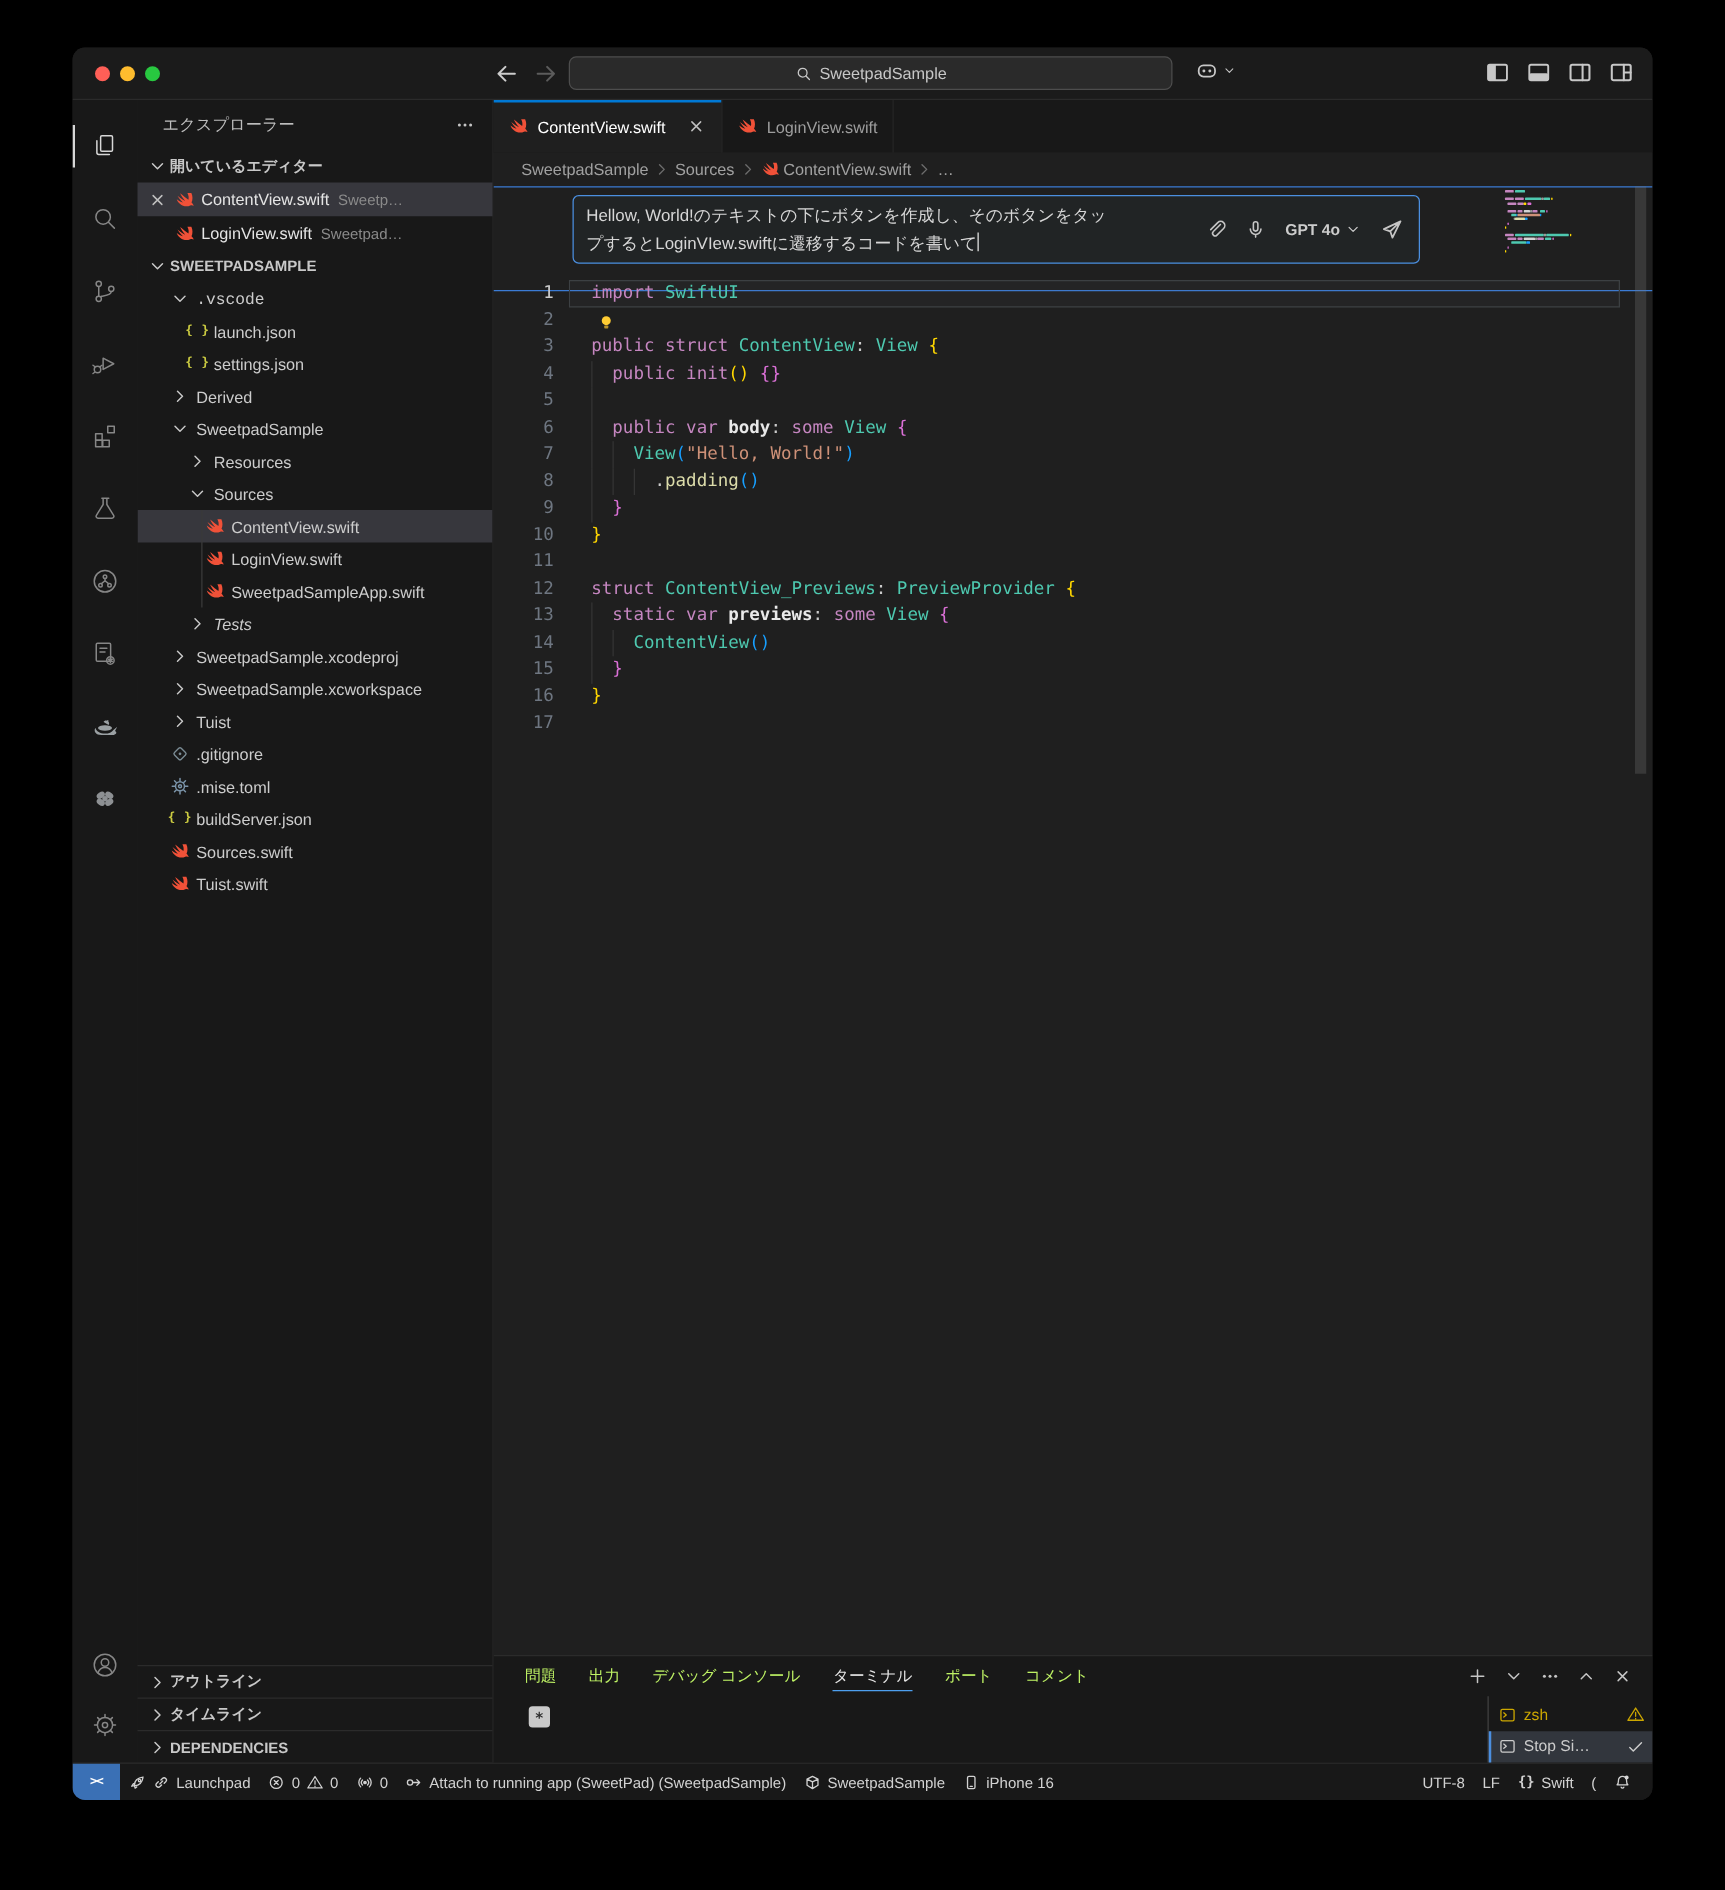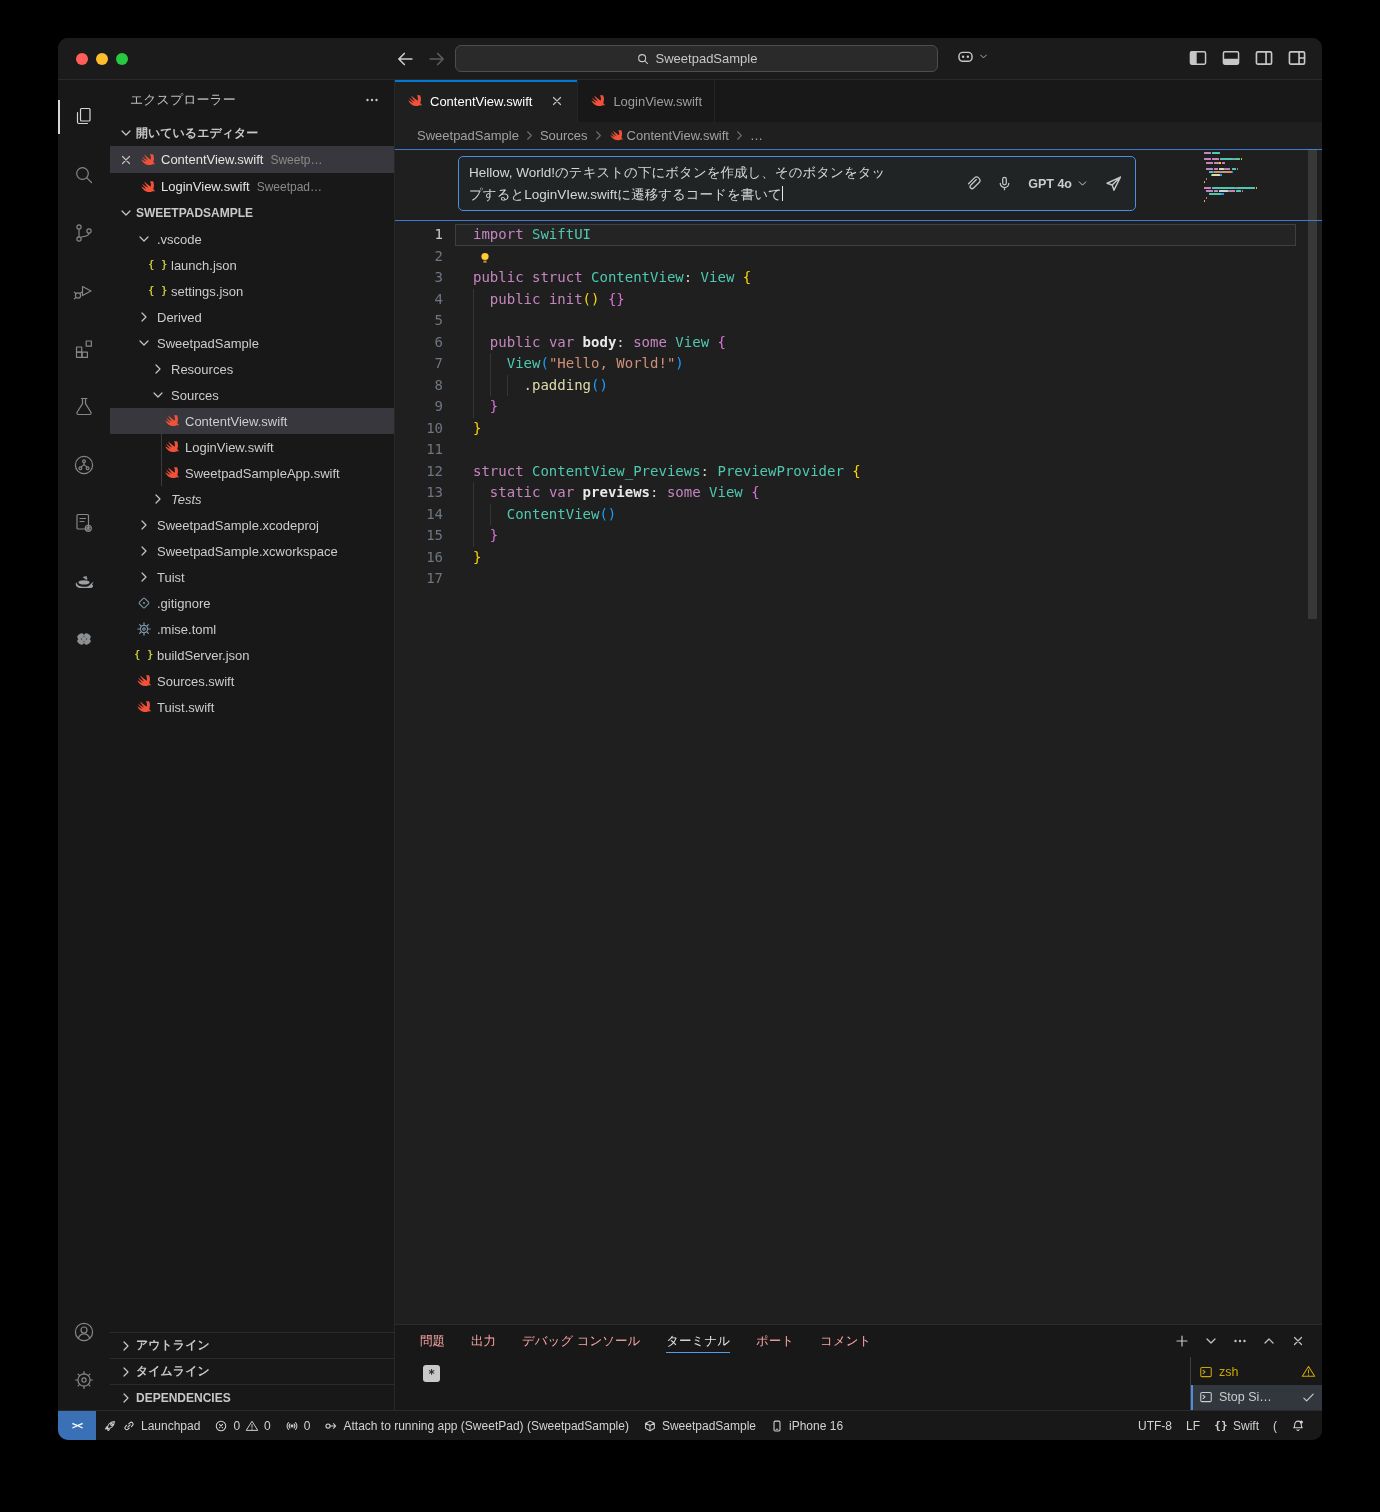--- a/index.html
+++ b/index.html
@@ -55,21 +55,21 @@
   .tab{display:flex;align-items:center;gap:7px;padding:0 12px;font-size:13px;border-right:1px solid #252525;position:relative;cursor:pointer;}
   .tab.active{background:#1f1f1f;color:#fff;}
   .tab.active::before{content:"";position:absolute;top:0;left:0;right:0;height:2px;background:#0078d4;}
   .tab:not(.active){color:#9d9d9d;}
   .tab .close{width:16px;height:16px;color:#c0c0c0;margin-left:10px;}
   .tab-actions{margin-left:auto;display:flex;align-items:center;gap:14px;padding-right:16px;color:#c5c5c5;}
   .breadcrumb{height:27px;display:flex;align-items:center;padding-left:22px;font-size:13px;color:#a0a0a0;gap:3px;flex:none;background:#1f1f1f;}
   .breadcrumb .sep{width:14px;height:14px;color:#6c6c6c;}
   .breadcrumb .ic{width:15px;height:15px;}
   .editor-body{flex:1;position:relative;min-height:0;background:#1f1f1f;}
-  .chat-zone{border-top:1px solid #3b7bd4;border-bottom:1px solid #3b7bd4;height:72px;position:relative;}
+  .chat-zone{border-top:1px solid #3b7bd4;border-bottom:1px solid #3b7bd4;height:84px;position:relative;}
   .chat-box{position:absolute;left:63px;top:6px;width:678px;height:55px;border:1px solid #4b8fe0;border-radius:5px;
     background:#212425;display:flex;align-items:center;padding:4px 12px 4px 10px;}
   .chat-text{width:486px;font-size:13.5px;line-height:22px;color:#d6d6d6;}
   .cursor{display:inline-block;width:1px;height:15px;background:#e8e8e8;vertical-align:-2px;}
   .chat-icons{margin-left:auto;display:flex;align-items:center;gap:15px;color:#c5c5c5;}
   .chat-icons .ic{width:17px;height:17px;}
   .chat-model{display:flex;align-items:center;gap:4px;font-size:12.5px;font-weight:700;color:#cccccc;}
   .chat-model .ic{width:13px;height:13px;}
   
   .code{position:absolute;left:0;top:71px;right:0;bottom:0;font:14px/21.5px "DejaVu Sans Mono",monospace;padding-top:4px;}
@@ -83,21 +83,21 @@
   .tk-st{color:#CE9178}.tk-fn{color:#DCDCAA}.tk-pl{color:#cccccc}
   .tk-b1{color:#FFD700}.tk-b2{color:#DA70D6}.tk-b3{color:#179FFF}
   .bulb{position:absolute;left:82px;top:4px;width:14px;height:14px;}
   .minimap{position:absolute;right:26px;top:3px;width:92px;}
   .mm-line{display:flex;height:2px;margin-bottom:1.2px;}
   .mm-seg{height:2px;border-radius:.5px;}
   .scroll-slider{position:absolute;right:5px;top:0;width:9px;height:470px;background:rgba(121,121,121,.28);}
   
   .panel{height:86px;flex:none;background:#181818;border-top:1px solid #2b2b2b;display:flex;flex-direction:column;position:relative;}
   .panel-tabs{height:32px;display:flex;align-items:center;padding-left:25px;gap:26px;flex:none;}
-  .ptab{font-size:12.5px;color:#fca5a5;height:100%;display:flex;align-items:center;position:relative;cursor:pointer;}
+  .ptab{font-size:12.5px;color:#bef264;height:100%;display:flex;align-items:center;position:relative;cursor:pointer;}
   .ptab.active{color:#e7e7e7;}
   .ptab.active::after{content:"";position:absolute;left:0;right:0;bottom:4px;height:1px;background:#4d9fef;}
   .panel-actions{margin-left:auto;display:flex;align-items:center;gap:13px;padding-right:16px;color:#c5c5c5;}
   .panel-actions .ic{width:16px;height:16px;}
   .term-body{flex:1;display:flex;min-height:0;}
   .term-out{flex:1;padding:8px 0 0 28px;display:flex;align-items:flex-start;gap:10px;
     font:13px/18px "DejaVu Sans Mono",monospace;color:#e6e6e6;}
   .term-badge{flex:none;width:17px;height:17px;background:#c9c9c9;color:#2b2b2b;border-radius:3px;
     display:flex;align-items:center;justify-content:center;font:700 12px/1 "DejaVu Sans Mono",monospace;}
   .term-list{flex:none;width:132px;border-left:1px solid #404040;display:flex;flex-direction:column;padding-top:2px;}
@@ -356,21 +356,21 @@
         </div>
       <div class="section-head">
         <span class="ic">
             <svg viewBox="0 0 16 16" fill="none" stroke="currentColor" stroke-width="1.2" stroke-linecap="round" stroke-linejoin="round">
               <path d="M4 6l4 4 4-4"></path>
             </svg>
           </span>
         <span>SWEETPADSAMPLE</span>
       </div>
       <div class="tree" id="tree">
-          <div class="tree-row" style="padding-left: 26px;">
+          <div class="tree-row" style="padding-left: 26px; font-family: Liberation Mono, monospace;">
             <span class="ic ">
               <svg viewBox="0 0 16 16" fill="none" stroke="currentColor" stroke-width="1.2" stroke-linecap="round" stroke-linejoin="round">
                 <path d="M4 6l4 4 4-4"></path>
               </svg>
             </span>
             <span class="tree-label">.vscode</span>
           </div>
           <div class="tree-row" style="padding-left: 40px;">
             <span class="ic ">
               <span class="json-ic">{ }</span>

